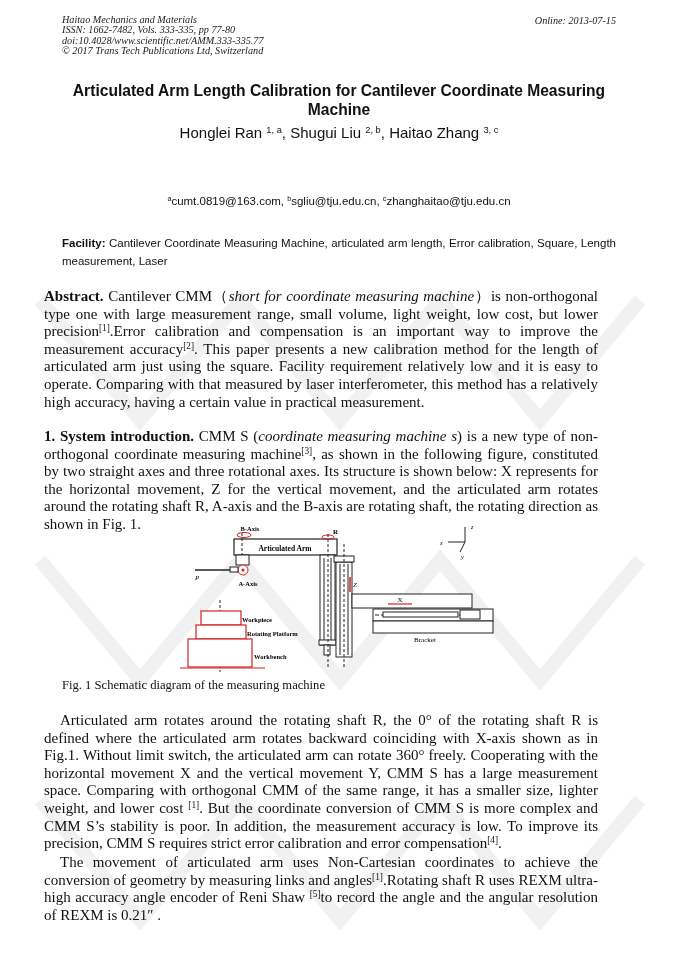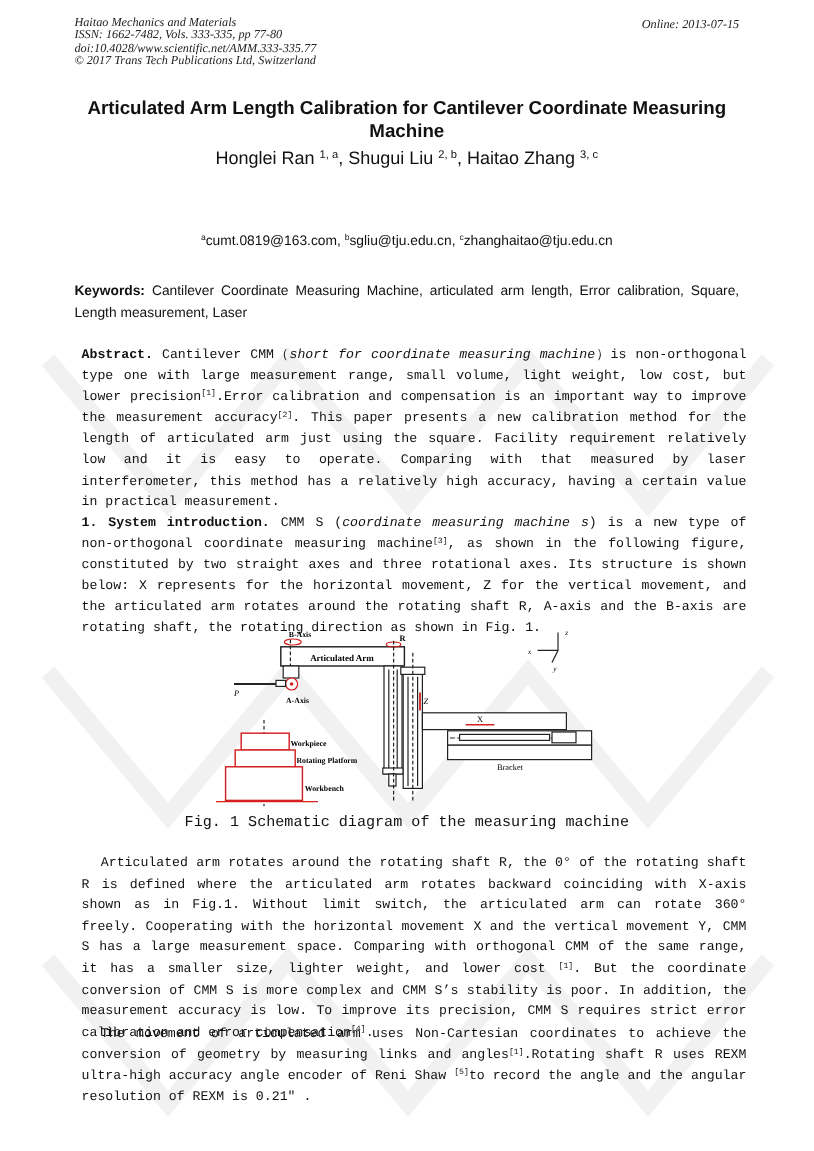--- a/index.html
+++ b/index.html
@@ -6,27 +6,27 @@
   body { width: 678px; height: 959px; position: relative; overflow: hidden; color: #111; }
   .page { position: absolute; left: 0; top: 0; width: 678px; height: 959px; }
   .hdr-left { position: absolute; left: 62px; top: 15px; font-family: "Liberation Serif", serif; font-style: italic; font-size: 10.2px; line-height: 10.4px; color: #222; }
   .hdr-right { position: absolute; right: 62px; top: 15px; font-family: "Liberation Serif", serif; font-style: italic; font-size: 10.2px; color: #222; }
   .title { position: absolute; left: 55px; width: 568px; top: 81px; text-align: center; font-family: "Liberation Sans", sans-serif; font-weight: bold; font-size: 15.6px; line-height: 19px; }
   .authors { position: absolute; left: 55px; width: 568px; top: 124px; text-align: center; font-family: "Liberation Sans", sans-serif; font-size: 15px; }
   .affil { position: absolute; left: 55px; width: 568px; top: 153px; text-align: center; font-family: "Liberation Sans", sans-serif; font-size: 11.5px; line-height: 18px; }
   .emails { position: absolute; left: 55px; width: 568px; top: 195px; text-align: center; font-family: "Liberation Sans", sans-serif; font-size: 11.5px; }
   sup { font-size: 0.62em; vertical-align: 0.55em; line-height: 0; }
   .kw { position: absolute; left: 62px; width: 554px; top: 234px; font-family: "Liberation Sans", sans-serif; font-size: 11.5px; line-height: 18px; text-align: justify; }
-  .para { position: absolute; left: 68px; width: 554px; font-family: Liberation Mono, monospace; font-size: 11px; line-height: 17.6px; text-align: justify; }
+  .para { position: absolute; left: 44px; width: 554px; font-family: Liberation Serif, serif; font-size: 15px; line-height: 17.6px; text-align: justify; }
   .abstract { top: 288px; }
   .intro { top: 428px; }
   .p2 { top: 712px; text-indent: 16px; }
   .p3 { top: 854px; text-indent: 16px; }
   .figure { position: absolute; left: 180px; top: 522px; width: 320px; height: 150px; }
-  .caption { position: absolute; left: 62px; width: 554px; top: 678px; text-align: center; font-family: Liberation Mono, monospace; font-size: 12.6px; }
+  .caption { position: absolute; left: 62px; width: 554px; top: 678px; text-align: left; font-family: Liberation Serif, serif; font-size: 12.6px; }
   .watermark { position: absolute; left: 0; top: 0; width: 678px; height: 959px; opacity: 0.05; pointer-events: none; }
 </style>
 </head>
 <body>
 
 <div class="page">
 
   <svg class="watermark" viewBox="0 0 678 959">
     <g stroke="#000" stroke-width="14" fill="none">
       <path d="M40 300 L140 420 L240 300 L340 420 L440 300 L540 420 L640 300"></path>
@@ -50,21 +50,21 @@
     <sup>1, a</sup>,
     <span>Shugui Liu</span>
     <sup>2, b</sup>,
     <span>Haitao Zhang</span>
     <sup>3, c</sup>
   </div>
 
 
   <div class="emails"><sup>a</sup><span>cumt.0819@163.com</span>, <sup>b</sup><span>sgliu@tju.edu.cn</span>, <sup>c</sup><span>zhanghaitao@tju.edu.cn</span></div>
 
-  <div class="kw"><b>Keywords:</b> <span>Cantilever Coordinate Measuring Machine, articulated arm length, Error calibration, Square, Length measurement, Laser</span></div>
+  <div class="kw"><b>Facility:</b> <span>Cantilever Coordinate Measuring Machine, articulated arm length, Error calibration, Square, Length measurement, Laser</span></div>
 
   <div class="para abstract"><b>Abstract.</b> <span>Cantilever CMM（</span><i>short for coordinate measuring machine</i><span>）is non-orthogonal type one with large measurement range, small volume, light weight, low cost, but lower precision</span><sup>[1]</sup><span>.Error calibration and compensation is an important way to improve the measurement accuracy</span><sup>[2]</sup><span>. This paper presents a new calibration method for the length of articulated arm just using the square. Facility requirement relatively low and it is easy to operate. Comparing with that measured by laser interferometer, this method has a relatively high accuracy, having a certain value in practical measurement.</span></div>
 
   <div class="para intro"><b>1. System introduction.</b> <span>CMM S (</span><i>coordinate measuring machine s</i><span>) is a new type of non-orthogonal coordinate measuring machine</span><sup>[3]</sup><span>, as shown in the following figure, constituted by two straight axes and three rotational axes. Its structure is shown below: X represents for the horizontal movement, Z for the vertical movement, and the articulated arm rotates around the rotating shaft R, A-axis and the B-axis are rotating shaft, the rotating direction as shown in Fig. 1.</span></div>
 
   <svg class="figure" viewBox="0 0 320 150" font-family="Liberation Serif, serif">
 
     <rect x="54" y="17" width="103" height="16" fill="#fff" stroke="#222" stroke-width="1.2"></rect>
     <text x="105" y="29" font-size="7.5" font-weight="bold" text-anchor="middle">Articulated Arm</text>
 

